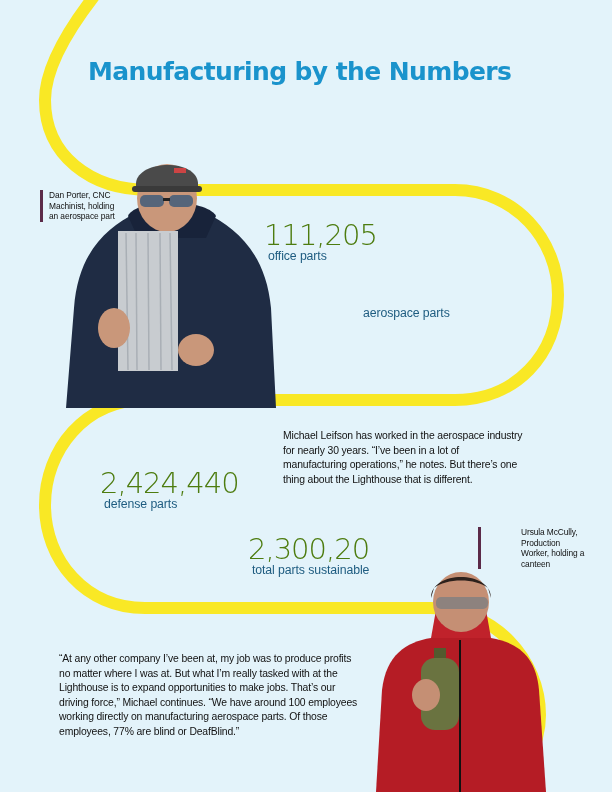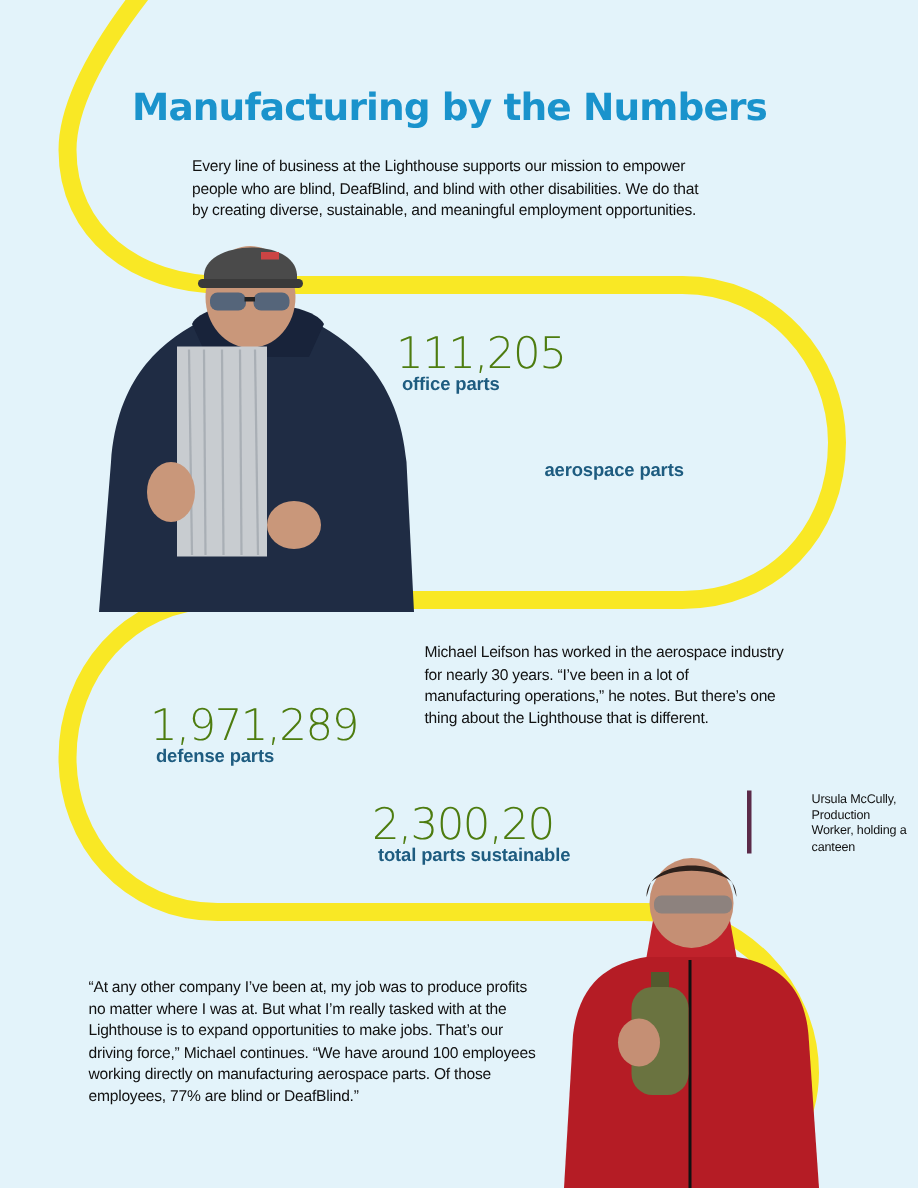--- a/index.html
+++ b/index.html
@@ -22,21 +22,21 @@
       position: absolute; left: 128px; top: 105px; width: 340px;
       font-size: 10.4px; line-height: 14.6px; letter-spacing: -0.15px;
     }
     .stat { position: absolute; white-space: nowrap; }
     .stat .num {
       display: block; font-family: "DejaVu Sans", sans-serif; font-weight: 200;
       font-size: 29px; line-height: 30px; letter-spacing: -1px; color: #4d7c0f;
       -webkit-text-stroke: 0; font-stretch: condensed;
     }
     .stat .lbl {
-      display: block; font-weight: bold; font-size: 12.3px; color: #1e5c80;
+      display: block; font-weight: normal; font-size: 12.3px; color: #1e5c80;
       margin-left: 4px; letter-spacing: -0.1px; line-height: 13px;
     }
     .caption {
       position: absolute; font-size: 8.4px; line-height: 10.6px;
       border-left: 3px solid #5b2a48; padding-left: 6px; letter-spacing: -0.1px;
     }
     .para {
       position: absolute; font-size: 10.4px; line-height: 14.6px; letter-spacing: -0.15px;
     }
     .photo { position: absolute; }
@@ -56,21 +56,20 @@
              L 145 400
              C 85 400, 45 450, 45 505
              C 45 560, 85 608, 145 608
              L 430 608
              C 495 608, 540 660, 540 715
              C 540 750, 520 775, 500 800" fill="none" stroke="#f9e825" stroke-width="12" stroke-linecap="butt"></path>
   </svg>
 
   <h1 class="title">Manufacturing by the Numbers</h1>
 
-  <p class="intro" style="margin:0">Every line of business at the Lighthouse supports our mission to empower people who are blind, DeafBlind, and blind with other disabilities. We do that by creating diverse, sustainable, and meaningful employment opportunities.</p>
 
   <svg class="photo" style="left:66px; top:158px;" width="210" height="250" viewBox="0 0 210 250">
 
     <path d="M 0 250 L 8 150 C 12 95, 40 70, 70 55 L 140 55 C 170 70, 200 95, 205 150 L 210 250 Z" fill="#1f2c44"></path>
 
     <path d="M 62 58 C 70 40, 140 40, 150 58 L 140 80 L 72 80 Z" fill="#18233a"></path>
 
     <ellipse cx="101" cy="40" rx="30" ry="34" fill="#c9977a"></ellipse>
 
     <path d="M 70 25 C 72 2, 130 0, 132 25 L 132 32 L 70 32 Z" fill="#4a4a4a"></path>
@@ -87,43 +86,44 @@
       <line x1="70" y1="75" x2="71" y2="212"></line>
       <line x1="82" y1="75" x2="83" y2="212"></line>
       <line x1="94" y1="75" x2="95" y2="212"></line>
       <line x1="104" y1="75" x2="106" y2="212"></line>
     </g>
 
     <ellipse cx="48" cy="170" rx="16" ry="20" fill="#c9977a"></ellipse>
     <ellipse cx="130" cy="192" rx="18" ry="16" fill="#c9977a"></ellipse>
   </svg>
 
+  <div class="caption" style="left:40px; top:190px; width:68px;">Dan Porter, CNC Machinist, holding an aerospace part</div>
 
   <div class="stat" style="left:264px; top:220px;">
     <span class="num">111,205</span>
     <span class="lbl">office parts</span>
   </div>
 
   <div class="stat" style="left:359px; top:307px;">
     <span class="lbl">aerospace parts</span>
   </div>
 
   <p class="para" style="left:283px; top:429px; width:240px; margin:0;">Michael Leifson has worked in the aerospace industry for nearly 30 years. “I’ve been in a lot of manufacturing operations,” he notes. But there’s one thing about the Lighthouse that is different.</p>
 
   <div class="stat" style="left:100px; top:468px;">
-    <span class="num">1,971,289</span>
+    <span class="num">2,424,440</span>
     <span class="lbl">defense parts</span>
   </div>
 
   <div class="stat" style="left:248px; top:534px;">
     <span class="num">2,300,20</span>
     <span class="lbl">total parts sustainable</span>
   </div>
 
-  <div class="caption" style="left:498px; top:527px; width:68px;padding-left:40px;">Ursula McCully, Production Worker, holding a canteen</div>
+  <div class="caption" style="left:478px; top:527px; width:68px;padding-left:40px;">Ursula McCully, Production Worker, holding a canteen</div>
 
   <svg class="photo" style="left:376px; top:570px;" width="170" height="222" viewBox="0 0 170 222">
 
     <path d="M 0 222 L 6 120 C 10 85, 30 72, 55 68 L 115 68 C 140 72, 160 85, 163 120 L 170 222 Z" fill="#b51c25"></path>
     <path d="M 55 68 L 60 40 L 110 40 L 115 68 Z" fill="#c0222b"></path>
     <line x1="84" y1="70" x2="84" y2="222" stroke="#111" stroke-width="2"></line>
 
     <ellipse cx="85" cy="32" rx="28" ry="30" fill="#c58f74"></ellipse>
     <path d="M 55 28 C 55 0, 115 0, 115 28 L 112 18 C 100 8, 70 8, 58 18 Z" fill="#2d211c"></path>
 

